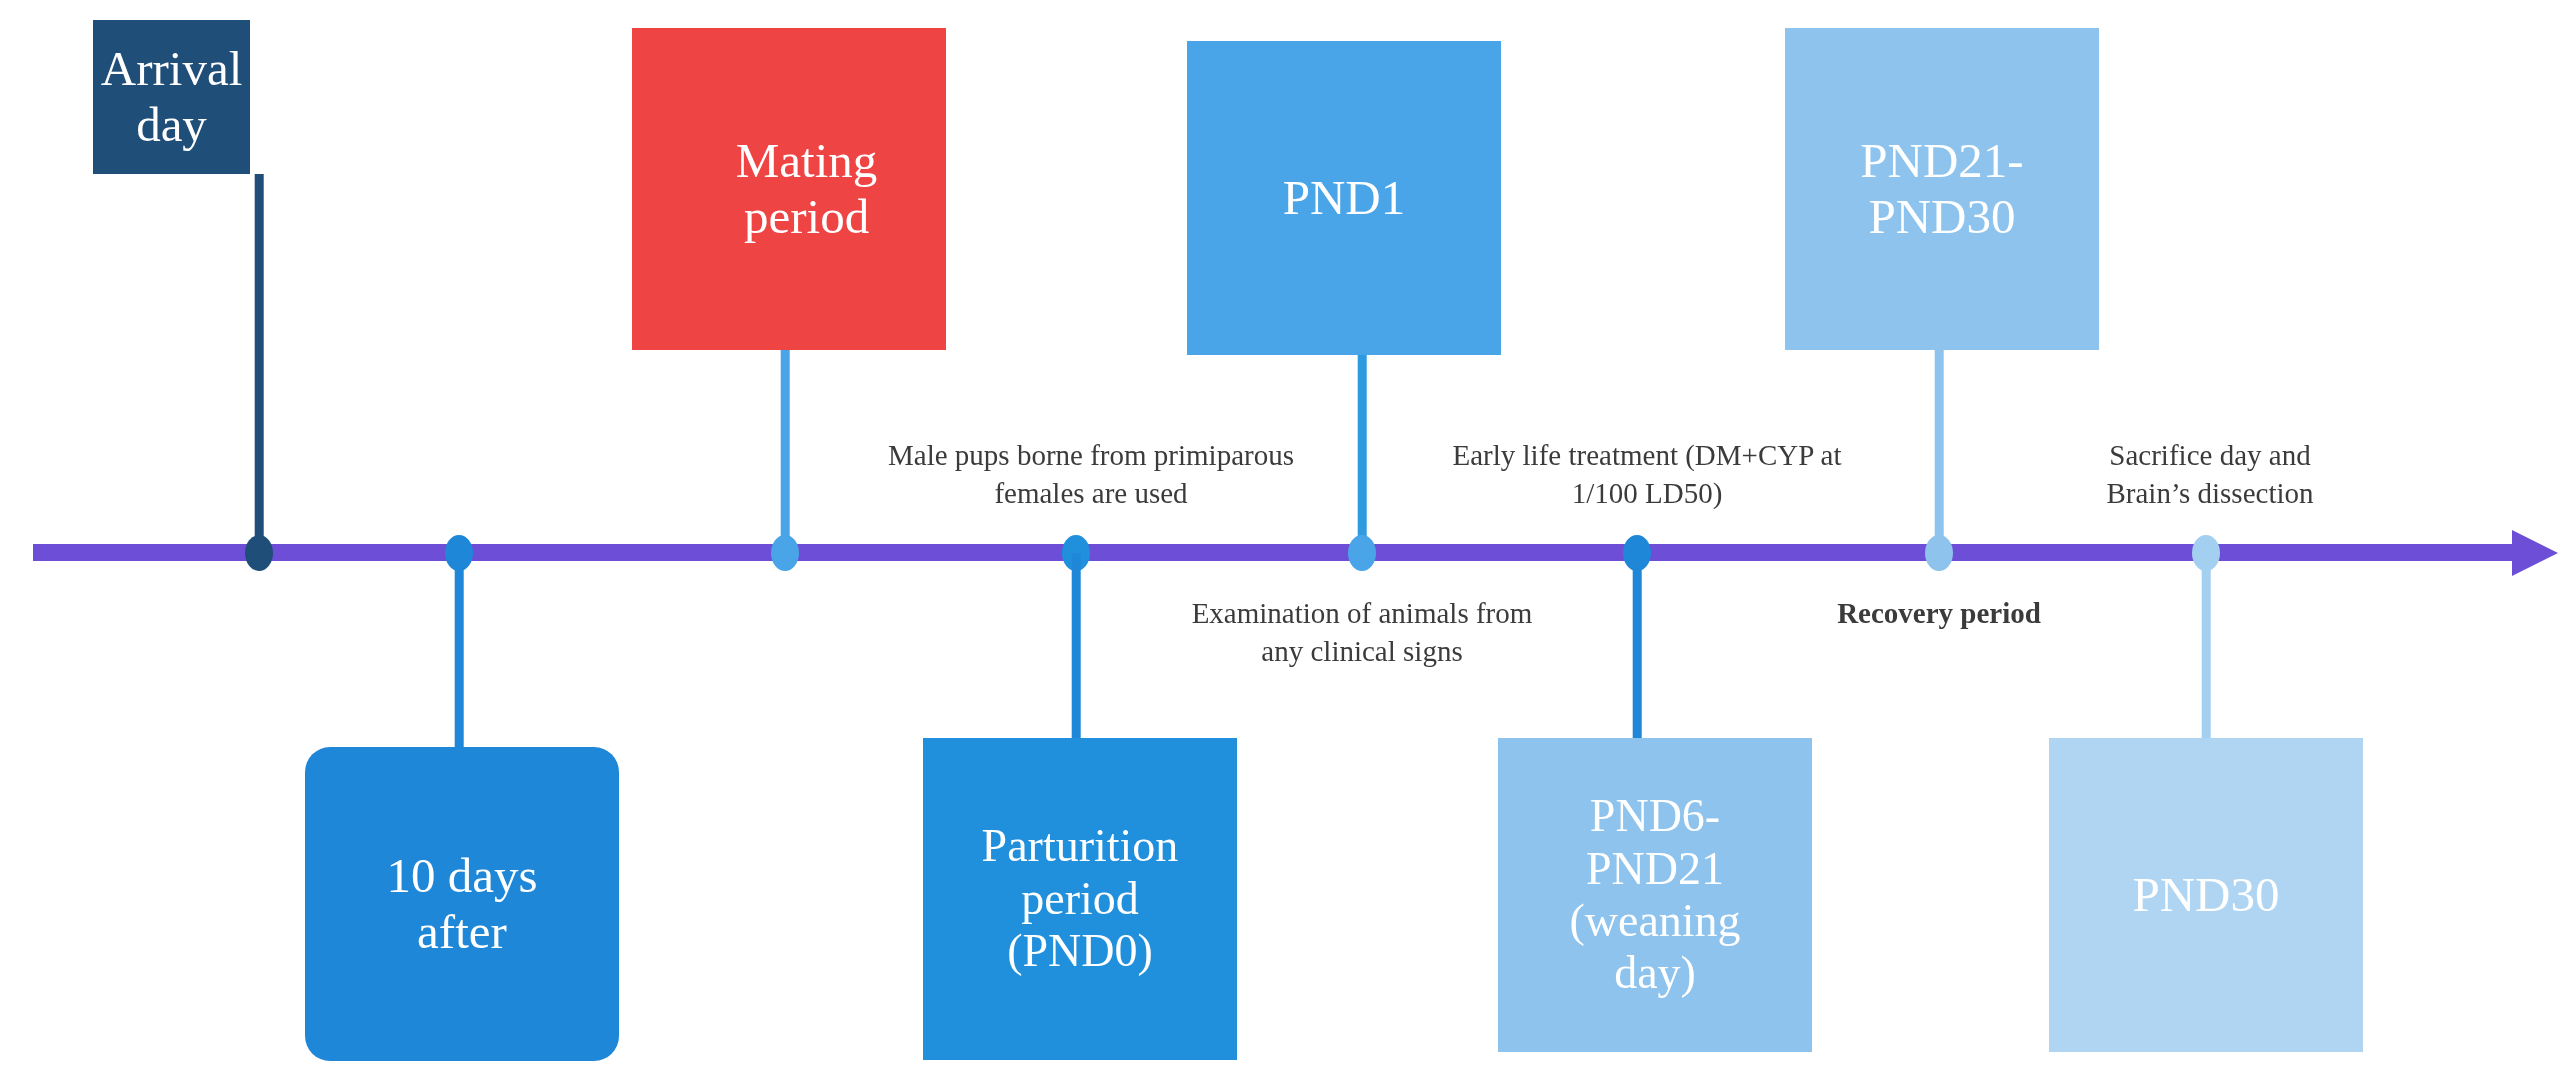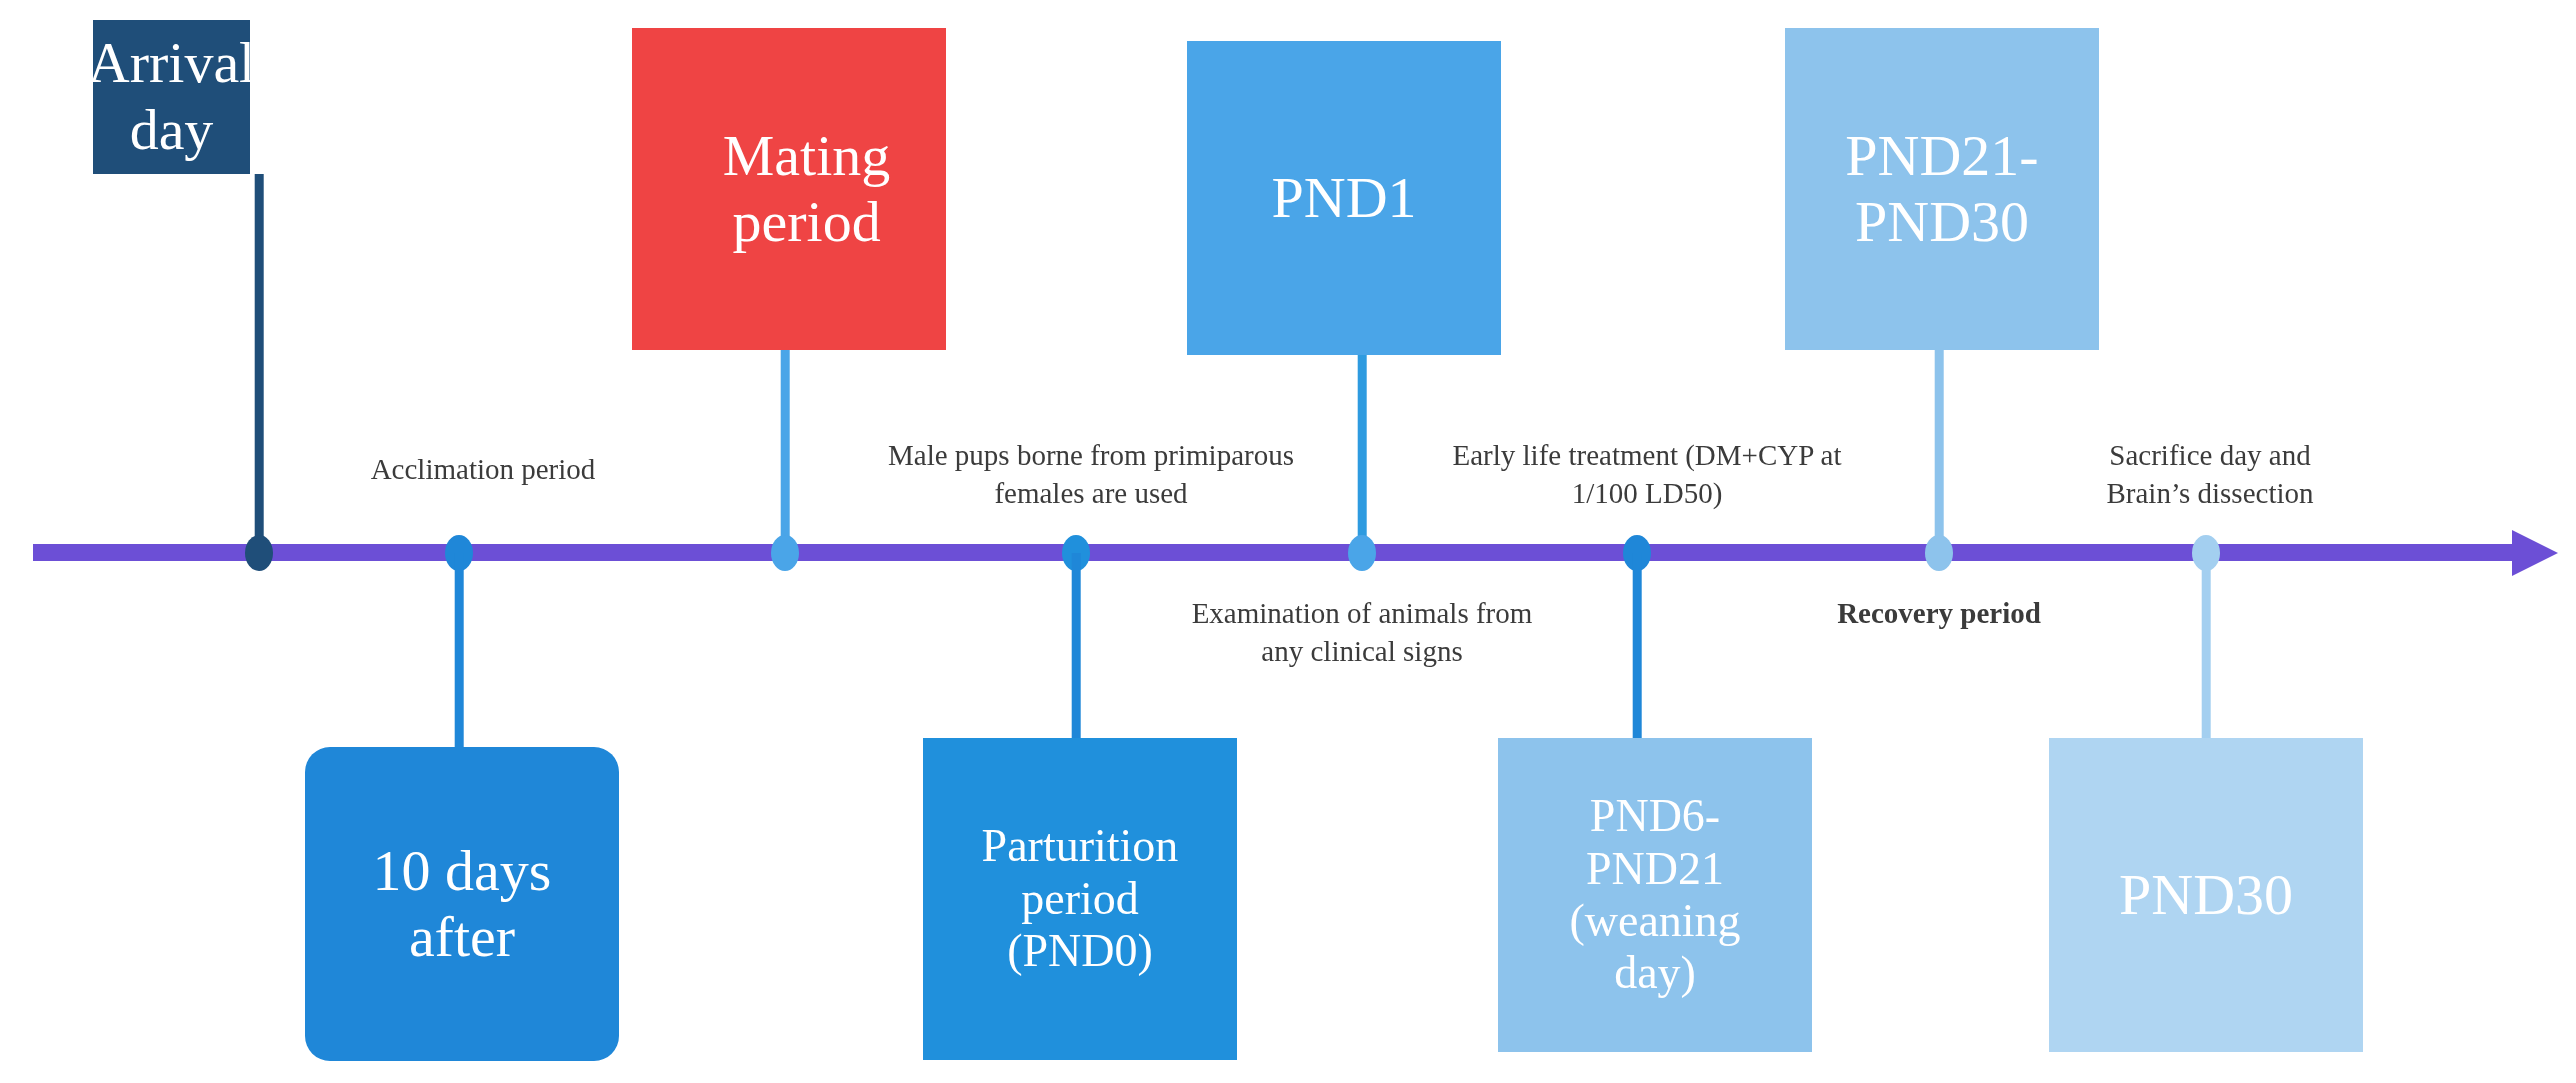--- a/index.html
+++ b/index.html
@@ -58,21 +58,21 @@
     display:flex;
     align-items:center;
     justify-content:center;
     text-align:center;
     color:#ffffff;
     line-height:1.14;
     padding:0 7.9px;
     box-sizing:border-box;
     white-space:pre-line;
   }
-  .box.big{font-size:58px;}
+  .box.big{font-size:49px;}
   .box.mid{font-size:46px;}
 
   
   .caption{
     position:absolute;
     text-align:center;
     color:#3b3b3b;
     font-size:29px;
     line-height:1.30;
     white-space:pre-line;
@@ -84,21 +84,20 @@
 
 <div id="stage">
 
   <div class="axis-line"></div>
   <div class="axis-arrow"></div>
 
   <div class="box big" style="left:93px;top:19.6px;width:157px;height:154px;background:#1F4E79;">Arrival day</div>
   <div class="stem" style="left:259px;top:174px;height:382px;background:#1F4E79;"></div>
   <div class="marker" style="left:259px;background:#1F4E79;"></div>
 
-  <div class="caption" style="left:483px;top:451px;width:377px;">Acclimation period</div>
   <div class="marker" style="left:459px;background:#1F87D8;"></div>
   <div class="stem" style="left:459px;top:553px;height:196px;background:#1F87D8;"></div>
   <div class="box big" style="left:305px;top:747px;width:314px;height:314px;background:#1F87D8;border-radius:25px;">10 days
 after</div>
 
   <div class="box big" style="left:632px;top:28px;width:314px;height:322px;background:#ef4444;padding-left:43px;">Mating
 period</div>
   <div class="stem" style="left:785px;top:350px;height:206px;background:#4AA5E8;"></div>
   <div class="marker" style="left:785px;background:#4AA5E8;"></div>
 

